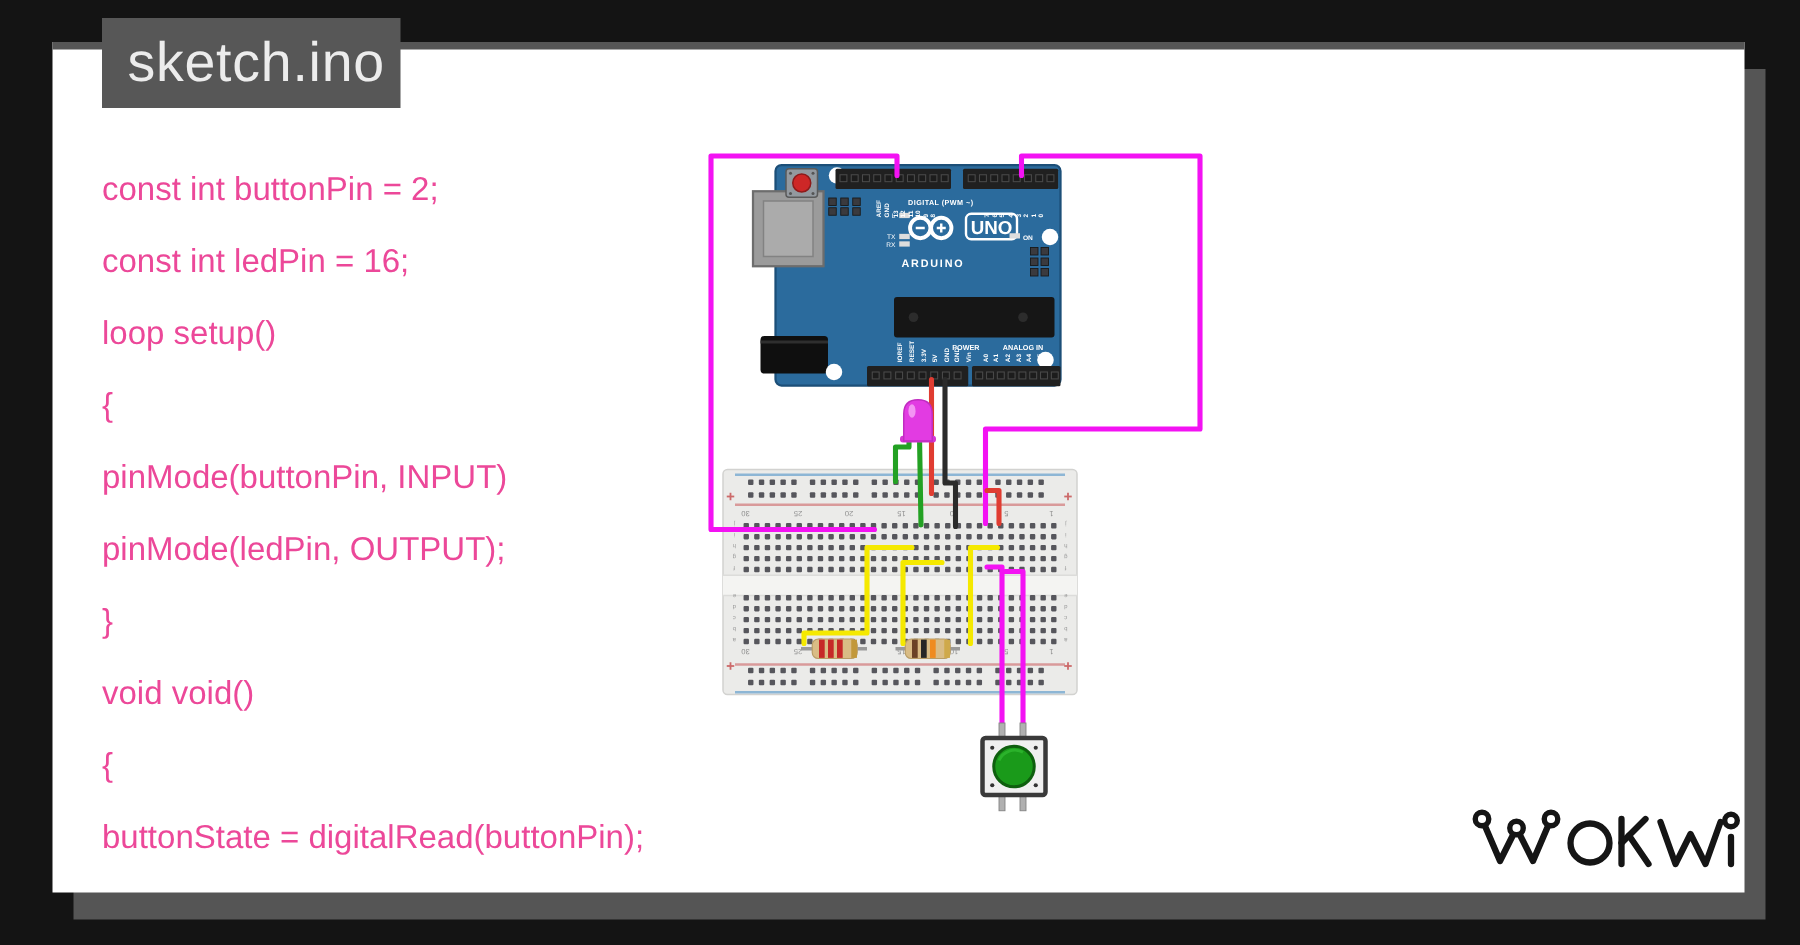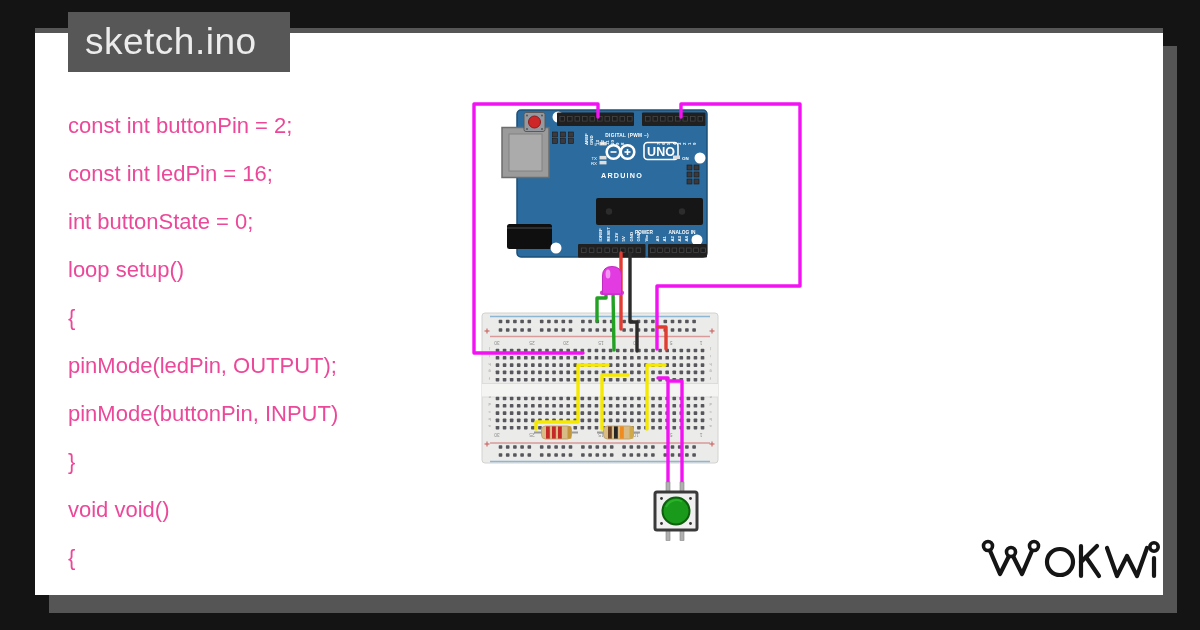--- a/index.html
+++ b/index.html
@@ -10,21 +10,21 @@
   }
   .canvas{
     position:absolute;left:35px;top:28px;width:1128px;height:567px;
     background:#ffffff;
     border-top:5px solid #565656;
     box-shadow:14px 18px 0 0 #555555;
     overflow:hidden;
     box-sizing:border-box;
   }
   .tab{
-    position:absolute;left:68px;top:12px;width:222px;height:60px;
+    position:absolute;left:68px;top:12px;width:199px;height:60px;
     background:#575757;
     display:flex;align-items:center;
     padding-left:17px;box-sizing:border-box;
     z-index:5;
   }
   .tab span{
     color:#ececec;font-size:37px;letter-spacing:0.5px;
   }
   .code{
     position:absolute;left:33px;top:69px;
@@ -33,21 +33,21 @@
   }
   .code div{height:48px;}
   .circuit-svg{
     position:absolute;left:0;top:0;width:1128px;height:567px;z-index:2;
   }
 </style>
 </head>
 <body>
 
 <div class="canvas">
-  <div class="code"><div>const int buttonPin = 2;</div><div>const int ledPin = 16;</div><div>int buttonState = 0;</div><div>loop setup()</div><div>{</div><div>pinMode(ledPin, OUTPUT);</div><div>pinMode(buttonPin, INPUT)</div><div>}</div><div>void void()</div><div>{</div><div>buttonState = digitalRead(buttonPin);</div></div>
+  <div class="code"><div>const int buttonPin = 2;</div><div>const int ledPin = 16;</div><div>loop setup()</div><div>{</div><div>pinMode(buttonPin, INPUT)</div><div>pinMode(ledPin, OUTPUT);</div><div>}</div><div>void void()</div><div>{</div><div>buttonState = digitalRead(buttonPin);</div></div>
   <svg class="circuit-svg" viewBox="35 28 1128 567">
       <g>
         <rect x="482" y="308" width="236" height="150" rx="3" fill="#ebebe9" stroke="#d2d2d0" stroke-width="1"></rect>
         <rect x="482" y="378.5" width="236" height="13.5" fill="#f4f4f2"></rect>
         <line x1="482" y1="378.5" x2="718" y2="378.5" stroke="#dcdcda" stroke-width="1"></line>
         <line x1="482" y1="392" x2="718" y2="392" stroke="#dcdcda" stroke-width="1"></line>
         <line x1="490" y1="311.5" x2="710" y2="311.5" stroke="#8db6d5" stroke-width="1.6"></line>
         <line x1="490" y1="331.5" x2="710" y2="331.5" stroke="#d99a9a" stroke-width="1.6"></line>
         <line x1="490" y1="438" x2="710" y2="438" stroke="#d99a9a" stroke-width="1.6"></line>
         <line x1="490" y1="456.5" x2="710" y2="456.5" stroke="#8db6d5" stroke-width="1.6"></line>

